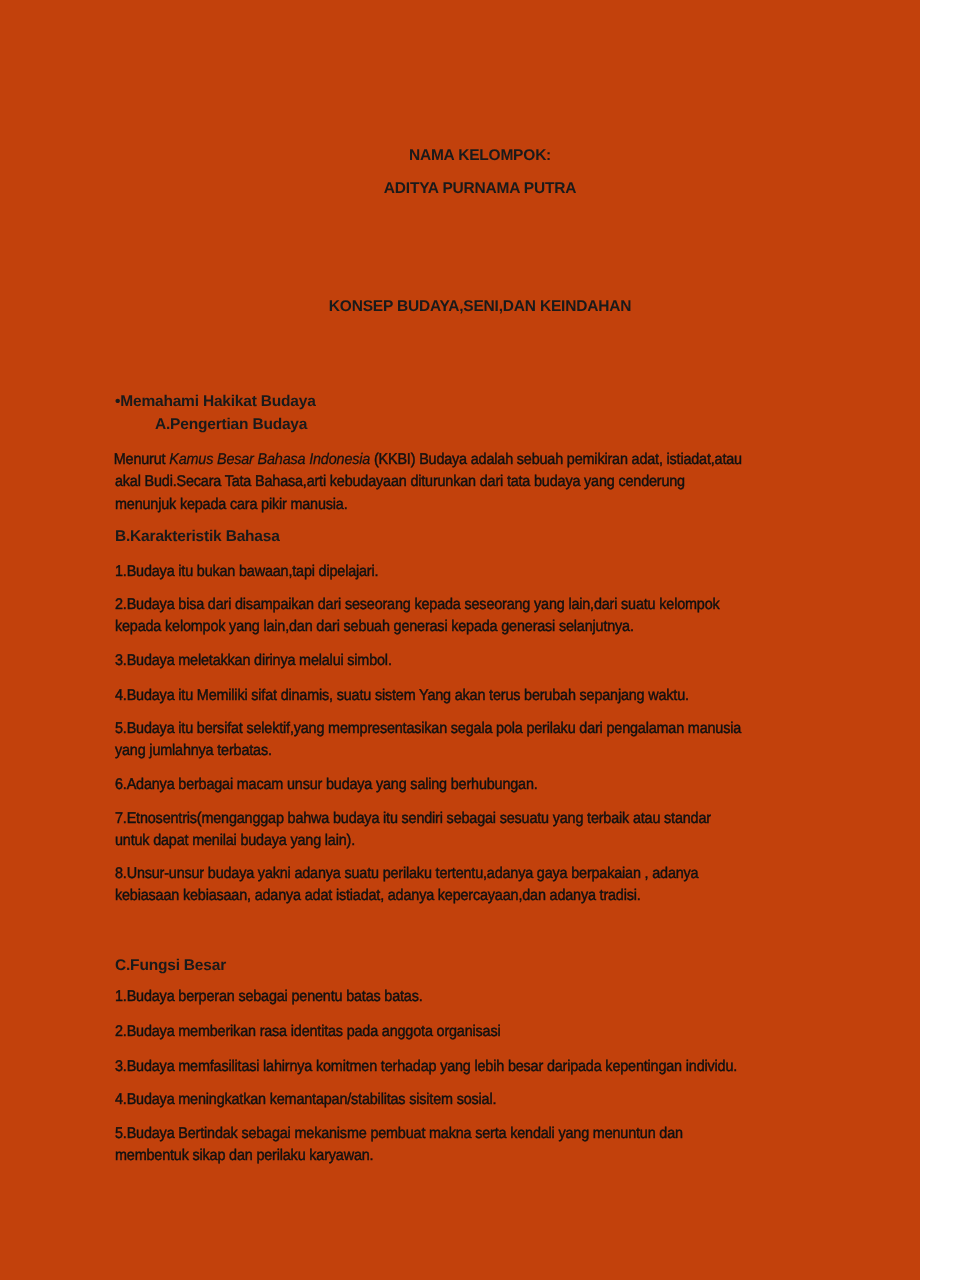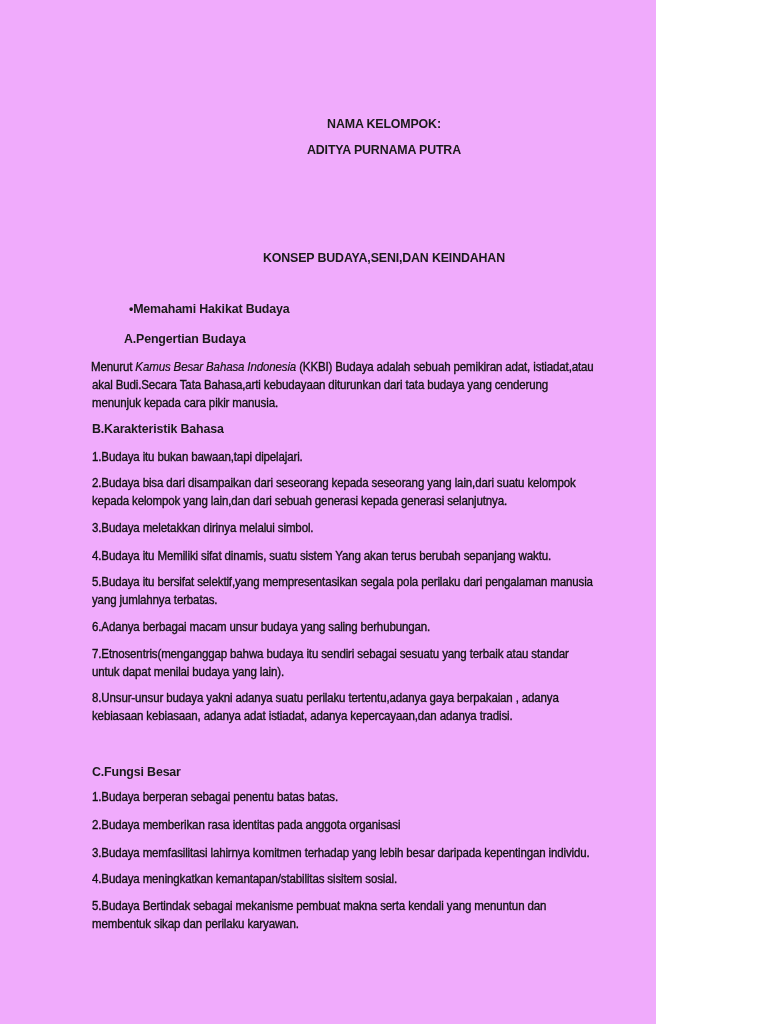--- a/index.html
+++ b/index.html
@@ -11,23 +11,23 @@
       width: 768px;
       height: 1024px;
       position: relative;
       overflow: hidden;
       font-family: "Liberation Sans", "DejaVu Sans", sans-serif;
       color: #141414;
     }
     .page {
       position: absolute;
       left: 0; top: 0;
-      width: 656px;
+      width: 736px;
       height: 1024px;
-      background: #f0abfc;
+      background: #c2410c;
     }
     .line {
       position: absolute;
       left: 92px;
       white-space: nowrap;
       font-size: 12.4px;
       line-height: 18px;
       font-weight: bold;
       letter-spacing: -0.15px;
       transform-origin: left top;
@@ -43,23 +43,23 @@
     em { font-style: italic; font-weight: normal; -webkit-text-stroke: 0.2px #111; }
   </style>
 </head>
 <body>
 
 <div class="page">
 
   <div class="line center semi" style="top:115px;">NAMA KELOMPOK:</div>
   <div class="line center semi" style="top:141px;">ADITYA PURNAMA PUTRA</div>
 
-  <div class="line center semi" style="top:249px;">KONSEP BUDAYA,SENI,DAN KEINDAHAN</div>
+  <div class="line center semi" style="top:236px;">KONSEP BUDAYA,SENI,DAN KEINDAHAN</div>
 
-  <div class="line semi" style="top:300px;margin-left:37px;">•Memahami Hakikat Budaya</div>
+  <div class="line semi" style="top:312px;">•Memahami Hakikat Budaya</div>
 
   <div class="line semi" style="top:330px;margin-left:32px;">A.Pengertian Budaya</div>
   <div class="line med narrow" style="top:358px; left:91px;"><span> Menurut </span><em>Kamus Besar Bahasa Indonesia</em><span> (KKBI) Budaya adalah sebuah pemikiran adat, istiadat,atau</span></div>
   <div class="line med narrow" style="top:376px;">akal Budi.Secara Tata Bahasa,arti kebudayaan diturunkan dari tata budaya yang cenderung</div>
   <div class="line med narrow" style="top:394px;">menunjuk kepada cara pikir manusia.</div>
 
   <div class="line semi" style="top:420px;">B.Karakteristik Bahasa</div>
 
   <div class="line med narrow" style="top:448px;">1.Budaya itu bukan bawaan,tapi dipelajari.</div>
 

